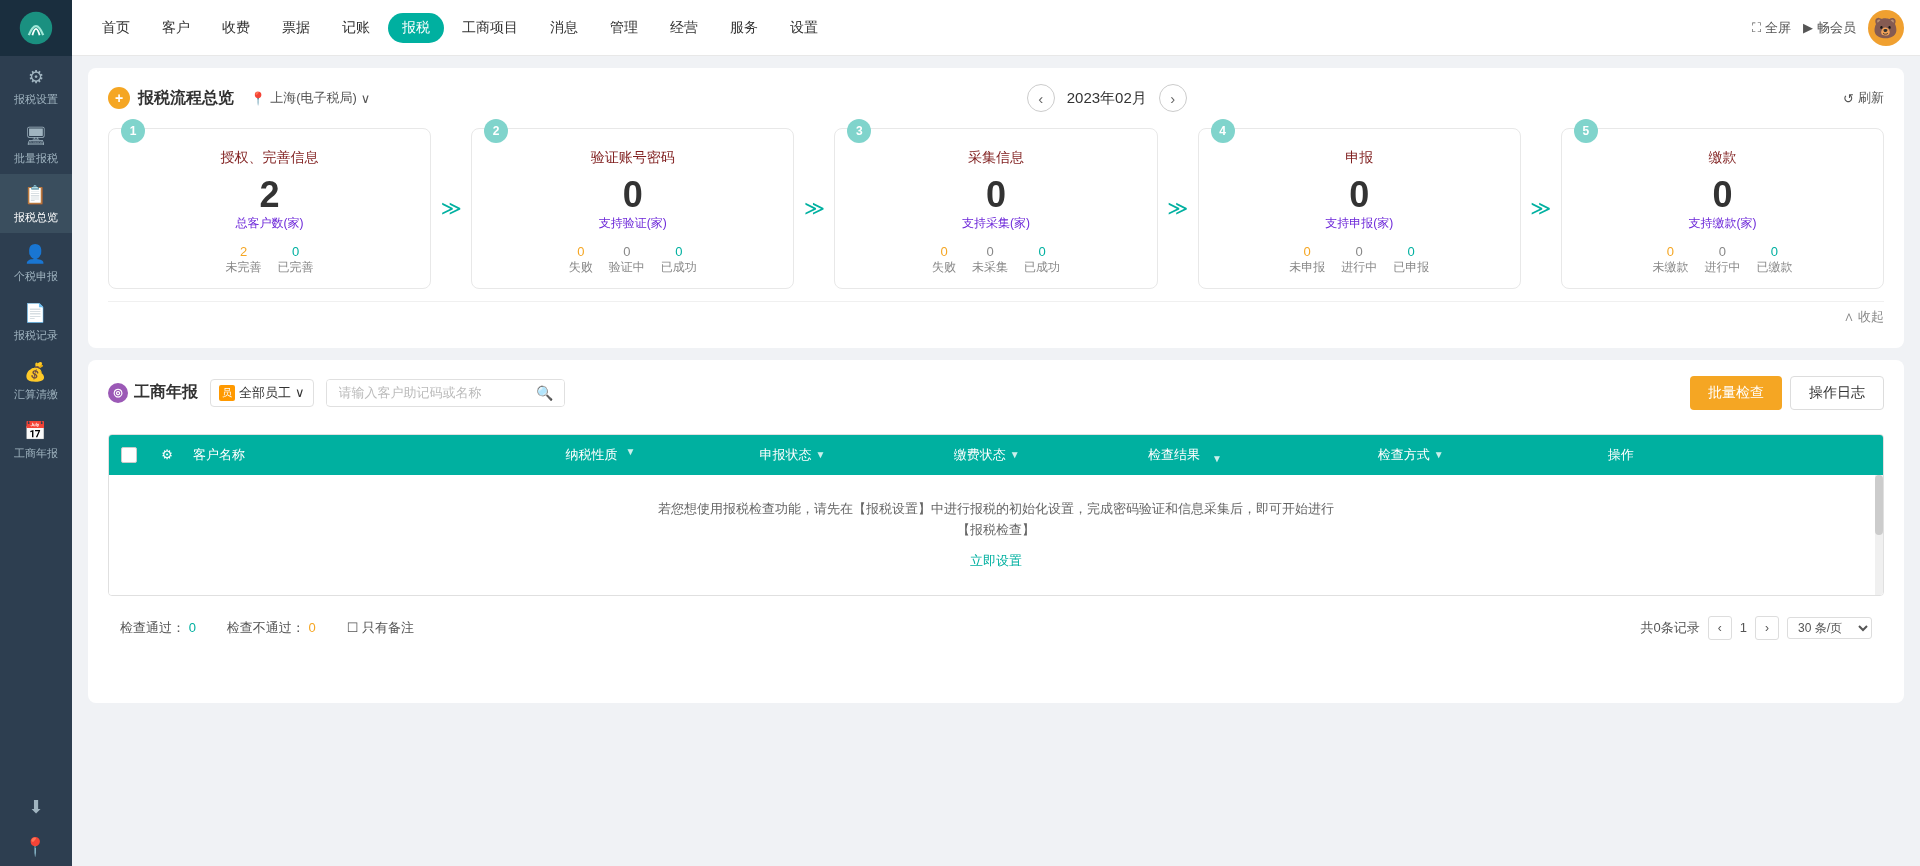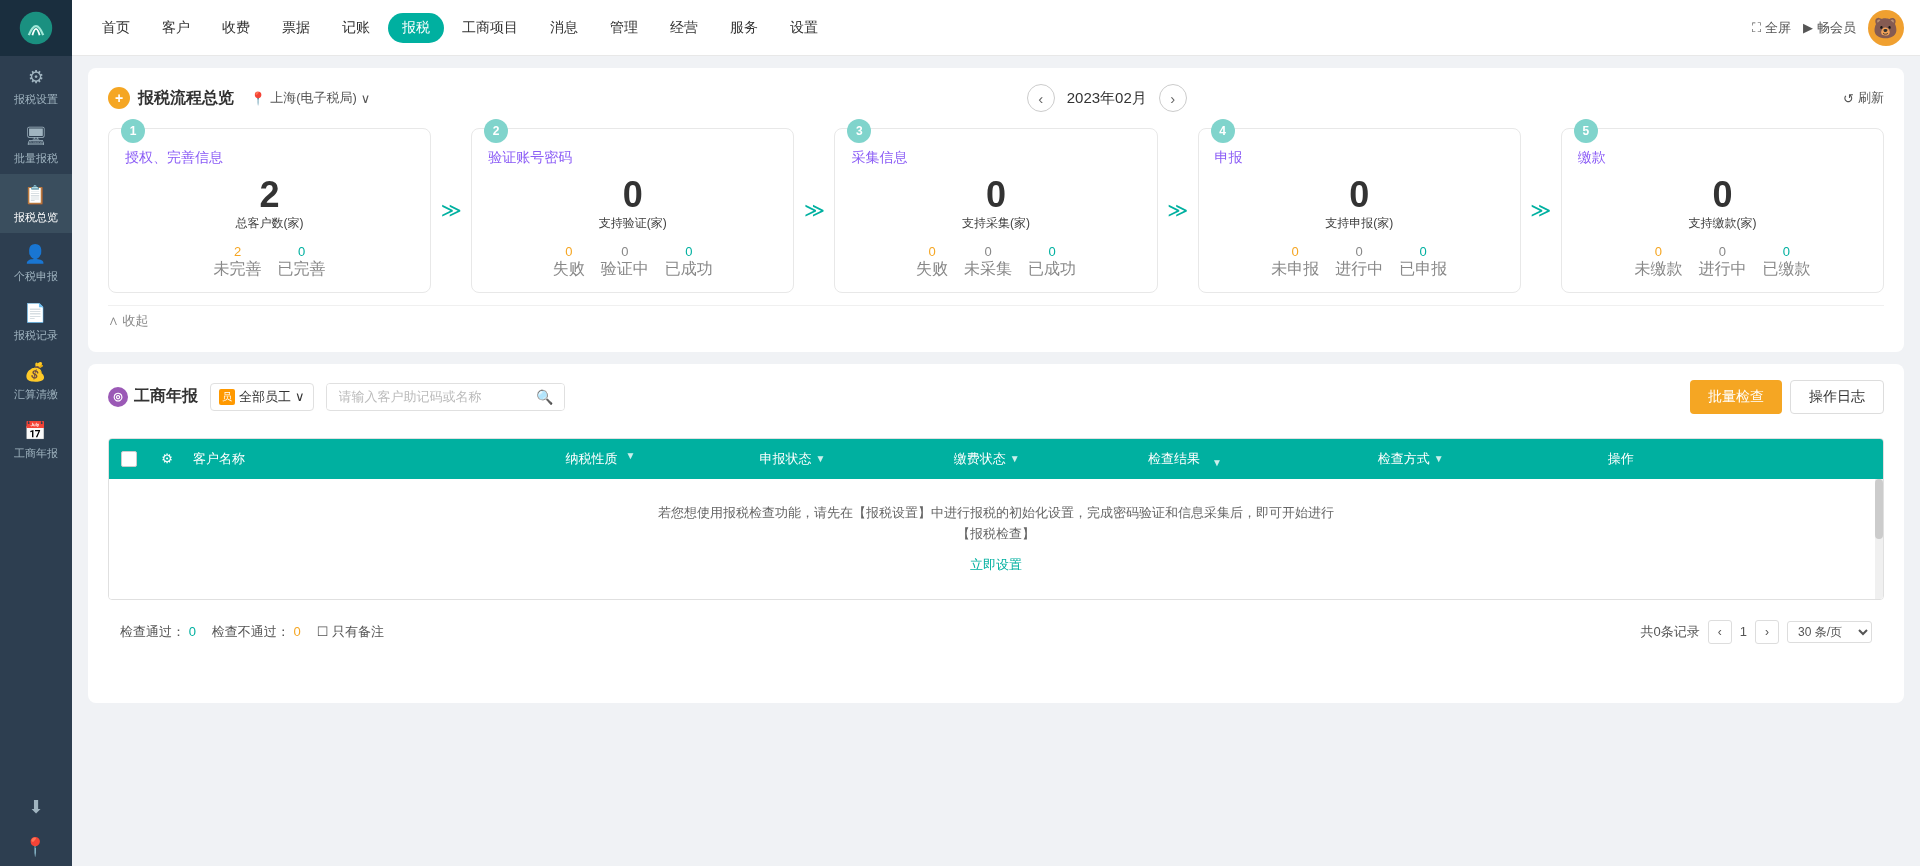--- a/index.html
+++ b/index.html
@@ -197,52 +197,52 @@
       position: absolute;
       top: -10px; left: 12px;
       width: 24px; height: 24px;
       background: #80d4cc;
       border-radius: 50%;
       display: flex; align-items: center; justify-content: center;
       color: #fff; font-size: 12px; font-weight: bold;
     }
     .card-title {
       font-size: 14px;
-      color: #8b5cf6;
-      text-align: left;
+      color: #7f1d1d;
+      text-align: center;
       margin-bottom: 8px;
       margin-top: 4px;
     }
     .card-big-num {
       font-size: 36px;
       font-weight: bold;
       color: #333;
       text-align: center;
       line-height: 1.1;
     }
     .card-sub-label {
       font-size: 12px;
-      color: #404040;
+      color: #6d28d9;
       text-align: center;
       margin-bottom: 12px;
     }
     .card-stats {
       display: flex;
       justify-content: center;
       gap: 16px;
       font-size: 13px;
     }
     .stat-orange { color: #f5a623; cursor: pointer; }
     .stat-gray { color: #888; }
     .stat-teal { color: #00b0a0; cursor: pointer; }
-    .stat-label { color: #888; font-size: 16px; font-family: Liberation Serif, serif; }
+    .stat-label { color: #888; font-size: 12px; font-family: Liberation Serif, serif; }
 
     
     .collapse-bar {
-      text-align: left;
+      text-align: right;
       padding: 6px 0;
       color: #888;
       font-size: 13px;
       cursor: pointer;
       border-top: 1px solid #f0f0f0;
       margin-top: 12px;
     }
 
     
     .check-header {
@@ -380,21 +380,21 @@
     
     .table-footer {
       display: flex;
       align-items: center;
       justify-content: space-between;
       padding: 8px 12px;
       font-size: 13px;
       color: #555;
       background: #fff;
     }
-    .footer-left { display: flex; gap: 16px; align-items: flex-start; }
+    .footer-left { display: flex; gap: 31px; align-items: flex-start; }
     .footer-link { color: #00b0a0; cursor: pointer; }
     .footer-link-orange { color: #f5a623; cursor: pointer; }
     .footer-right { display: flex; align-items: center; gap: 8px; }
     .page-btn {
       width: 24px; height: 24px;
       border: 1px solid #ddd;
       border-radius: 3px;
       display: flex; align-items: center; justify-content: center;
       cursor: pointer; font-size: 12px; color: #555; background: #fff;
     }

